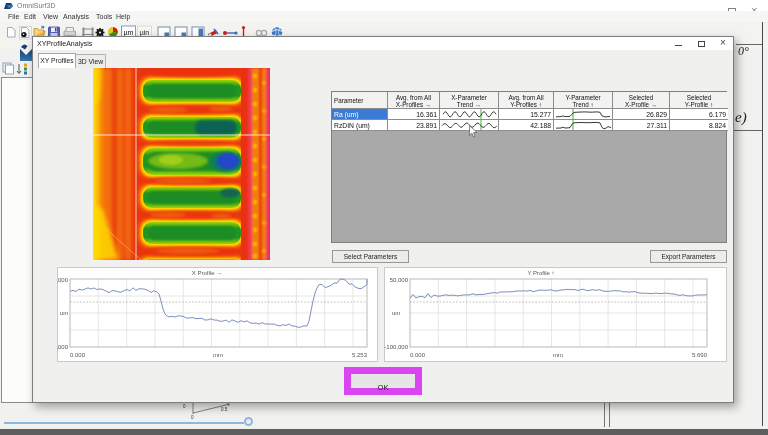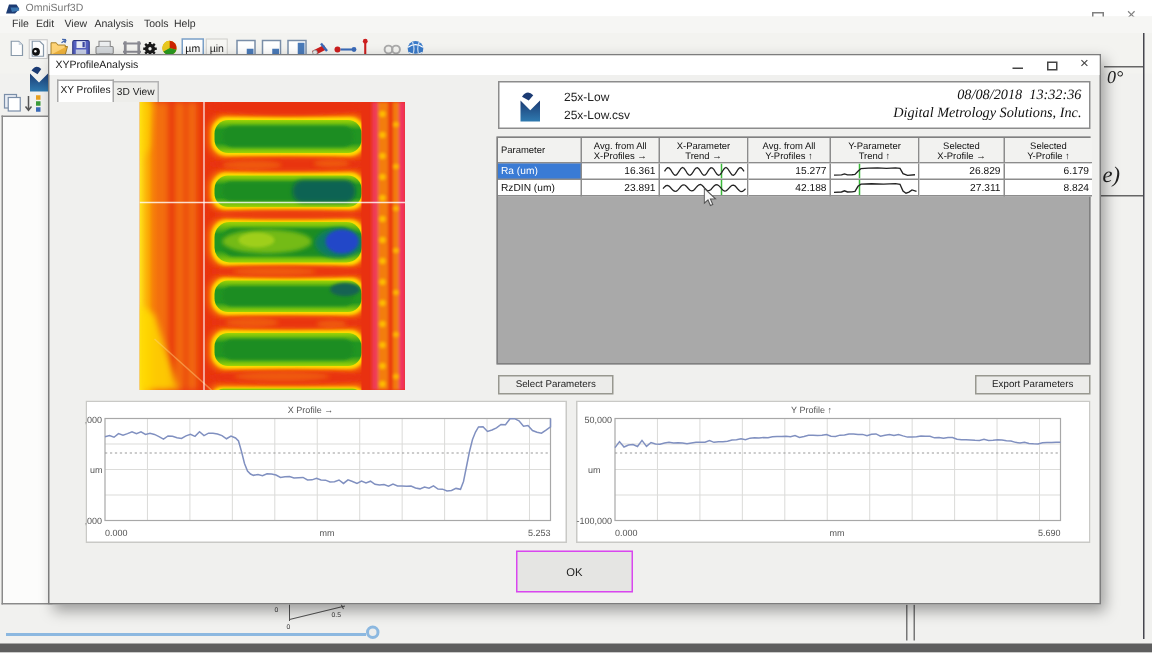--- a/index.html
+++ b/index.html
@@ -274,36 +274,20 @@
       <circle cx="171" cy="99" r="1.8"></circle>
         <circle cx="171" cy="127" r="1.8"></circle>
         <circle cx="171" cy="155" r="1.8"></circle>
       <circle cx="171" cy="183" r="1.8"></circle>
     </g>
     <path d="M10,158 L48,192" stroke="#ffd27f" stroke-width="1" opacity="0.45"></path>
     <path d="M43,0 V192" stroke="#ffffff" stroke-width="1" opacity="0.75"></path>
     <path d="M0,67 H177" stroke="#ffffff" stroke-width="1" opacity="0.8"></path>
   </svg>
 
-  <div class="abs" style="left:299px;top:17px;width:395px;height:32px;background:#fff;border:1px solid #8c8c8c">
-    <svg class="abs" style="left:13px;top:4px" width="15" height="23" viewBox="0 0 15 23">
-      <defs>
-          <linearGradient id="logog" x1="0" y1="0" x2="0" y2="1">
-            <stop offset="0" stop-color="#1c3b73"></stop>
-            <stop offset="1" stop-color="#2f7ab0"></stop>
-          </linearGradient>
-        </defs>
-      <path d="M1,8 L7.5,14.5 L14,8 V22 H1 Z" fill="url(#logog)"></path>
-      <path d="M2,5.5 Q5.5,0.5 9.5,4.5 L6.5,8 Z" fill="#1c3b73"></path>
-    </svg>
-    <div class="abs" style="left:43px;top:5px;font-size:8px;color:#222">25x-Low</div>
-    <div class="abs" style="left:43px;top:17px;font-size:8px;color:#222">25x-Low.csv</div>
-    <div class="abs" style="right:5px;top:4px;font-size:9.5px;font-style:italic;font-family:'Liberation Serif',serif;color:#111">08/08/2018&nbsp;&nbsp;13:32:36</div>
-    <div class="abs" style="right:5px;top:16px;font-size:9.5px;font-style:italic;font-family:'Liberation Serif',serif;color:#111">Digital Metrology Solutions, Inc.</div>
-  </div>
 
   <div class="abs" style="left:298px;top:54px;width:396px;height:152px;background:#a9a9a9;border:1px solid #808080">
 
     <div class="abs" style="left:0;top:0;width:56px;height:17px;background:#f2f2f0;border-right:1px solid #8c8c8c;border-bottom:1px solid #8c8c8c;font-size:6.3px;color:#111;padding:5px 0 0 2px">Parameter</div>
     <div class="abs" style="left:56px;top:0;width:52px;height:17px;background:#f2f2f0;border-right:1px solid #8c8c8c;border-bottom:1px solid #8c8c8c;font-size:6.3px;color:#111;text-align:center;padding-top:2px;line-height:1.15">Avg. from All<br>X-Profiles →</div>
     <div class="abs" style="left:108px;top:0;width:59px;height:17px;background:#f2f2f0;border-right:1px solid #8c8c8c;border-bottom:1px solid #8c8c8c;font-size:6.3px;color:#111;text-align:center;padding-top:2px;line-height:1.15">X-Parameter<br>Trend →</div>
     <div class="abs" style="left:167px;top:0;width:55px;height:17px;background:#f2f2f0;border-right:1px solid #8c8c8c;border-bottom:1px solid #8c8c8c;font-size:6.3px;color:#111;text-align:center;padding-top:2px;line-height:1.15">Avg. from All<br>Y-Profiles ↑</div>
     <div class="abs" style="left:222px;top:0;width:59px;height:17px;background:#f2f2f0;border-right:1px solid #8c8c8c;border-bottom:1px solid #8c8c8c;font-size:6.3px;color:#111;text-align:center;padding-top:2px;line-height:1.15">Y-Parameter<br>Trend ↑</div>
     <div class="abs" style="left:281px;top:0;width:57px;height:17px;background:#f2f2f0;border-right:1px solid #8c8c8c;border-bottom:1px solid #8c8c8c;font-size:6.3px;color:#111;text-align:center;padding-top:2px;line-height:1.15">Selected<br>X-Profile →</div>
     <div class="abs" style="left:338px;top:0;width:58px;height:17px;background:#f2f2f0;border-bottom:1px solid #8c8c8c;font-size:6.3px;color:#111;text-align:center;padding-top:2px;line-height:1.15">Selected<br>Y-Profile ↑</div>
@@ -377,18 +361,18 @@
     <path d="M26,35 H323" stroke="#999" stroke-width="0.7" stroke-dasharray="1.5,1.8"></path>
     <polyline fill="none" stroke="#8090c0" stroke-width="1" points="26,31.4 29,27.4 32,31.0 35,29.7 38,29.4 41,30.7 44,26.6 47,30.6 50,28.0 53,29.0 56,29.1 59,28.4 62,27.9 65,28.4 68,28.2 71,28.4 74,28.9 77,28.3 80,27.9 83,27.9 86,27.8 89,26.7 92,27.9 95,27.5 98,27.5 101,27.2 104,26.4 107,26.2 110,25.5 113,26.2 116,25.1 119,24.9 122,25.0 125,24.7 128,24.8 131,24.2 134,24.0 137,24.0 140,23.8 143,24.1 146,23.4 149,24.6 152,24.0 155,23.2 158,23.2 161,23.3 164,23.2 167,22.7 170,23.8 173,24.0 176,23.1 179,23.0 182,22.4 185,22.4 188,22.7 191,22.6 194,23.5 197,22.5 200,22.3 203,23.8 206,23.2 209,22.7 212,23.4 215,22.7 218,23.6 221,24.4 224,24.3 227,24.2 230,23.6 233,23.9 236,23.8 239,24.9 242,24.7 245,25.2 248,24.7 251,24.7 254,25.8 257,26.2 260,26.2 263,26.3 266,26.5 269,26.6 272,25.9 275,26.6 278,26.5 281,26.1 284,26.3 287,26.9 290,27.0 293,27.9 296,28.4 299,27.8 302,28.7 305,28.9 308,29.0 311,28.2 314,28.0 317,28.0 320,27.9 323,27.8"></polyline>
     <text x="24" y="15" font-size="6" fill="#555" text-anchor="end" font-family="Liberation Sans">50,000</text>
     <text x="8" y="48" font-size="6" fill="#555" font-family="Liberation Sans">um</text>
     <text x="24" y="82" font-size="6" fill="#555" text-anchor="end" font-family="Liberation Sans">-100,000</text>
     <text x="26" y="90" font-size="6" fill="#555" font-family="Liberation Sans">0.000</text>
     <text x="174" y="90" font-size="6" fill="#555" text-anchor="middle" font-family="Liberation Sans">mm</text>
     <text x="323" y="90" font-size="6" fill="#555" text-anchor="end" font-family="Liberation Sans">5.690</text>
   </svg>
 
-  <div class="abs" style="left:311px;top:330px;width:78px;height:28px;background:#e5e5e3;border:1px solid #d946ef;font-size:7.5px;color:#222;text-align:center;line-height:27px">OK</div>
+  <div class="abs" style="left:311px;top:330px;width:78px;height:28px;background:#e5e5e3;border:7px solid #d946ef;font-size:7.5px;color:#222;text-align:center;line-height:27px">OK</div>
 
   <svg class="abs" style="left:436px;top:88px" width="9" height="13" viewBox="0 0 9 13">
     <polygon points="0.5,0.5 0.5,10.5 3,8.3 4.6,12 6.2,11.3 4.6,7.7 8,7.5" fill="#f8f8f8" stroke="#555" stroke-width="0.7"></polygon>
   </svg>
 </div>
 
 </body></html>

